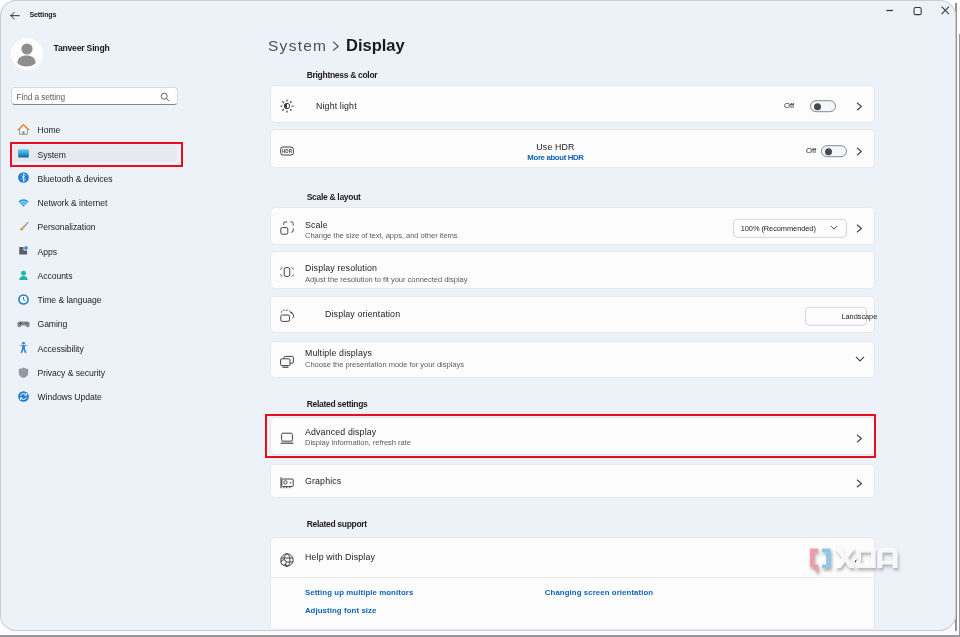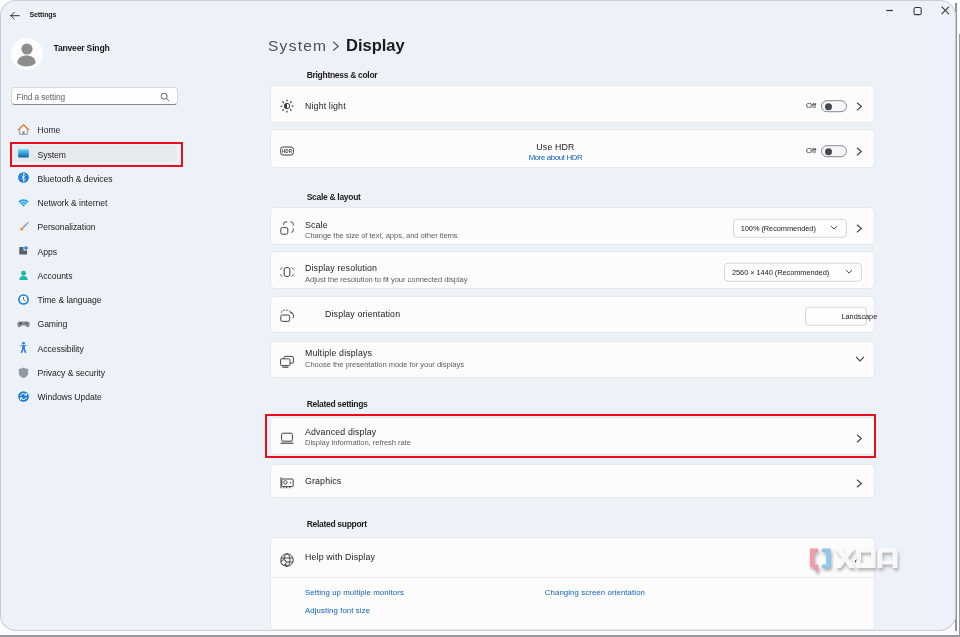--- a/index.html
+++ b/index.html
@@ -31,21 +31,21 @@
 #red2 { left:265.2px; top:414.3px; width:610.6px; height:44px; border-width:2.6px; z-index:5;}
 
 #crumb { left:268px; top:33.5px; height:24px; display:flex; align-items:center; }
 .sect { position:absolute; left:268.7px; font-size:8.5px; font-weight:700; color:#1c1c1c; letter-spacing:-0.3px; line-height:8.5px;padding-left:38px;}
 .card { position:absolute; left:269.5px; width:605px; background:#fcfcfd;
   border:1px solid #e6e8ec; border-radius:5px; display:flex; align-items:center; }
 .card .ic { width:16px; height:16px; margin-left:8.3px; transform:translateY(2px); flex:none;}
 .card .tx { margin-left:10.2px; flex:1; padding-top:5.5px;}
 .t1 { font-size:8.8px; color:#1b1b1b; letter-spacing:0.15px; line-height:11.5px;}
 .t2 { font-size:7.6px; color:#5c6066; letter-spacing:-0.05px; line-height:10.5px;}
-.tlink { font-size:7.8px; color:#0f62b8; font-weight:400; letter-spacing:0.1px; line-height:10.5px;}
+.tlink { font-size:7.8px; color:#0f62b8; font-weight:700; letter-spacing:0.1px; line-height:10.5px;}
 .off { font-size:7.8px; color:#1b1b1b; margin-right:5px; transform:translateY(2.2px);}
 .tog { transform:translateY(2.2px); width:25.5px; height:12.5px; border:1px solid #858b92; border-radius:7px;
   background:#f5f6f7; position:relative; flex:none;}
 .tog i { position:absolute; left:2.5px; top:2.25px; width:7px; height:7px; border-radius:50%; background:#454a50;}
 .chev { margin-left:9px; margin-right:11.3px; transform:translateY(2.2px); flex:none; }
 .dd { transform:translateY(1.8px); height:19px; background:#fdfdfe; border:1px solid #d2d5d9; border-radius:4px;
   display:flex; align-items:center; justify-content:flex-start; padding-left:7px; font-size:7.4px; color:#1b1b1b;
   letter-spacing:-0.05px; flex:none;}
 .dd .dchev { margin-left:auto; margin-right:8px; }
 
@@ -187,21 +187,21 @@
 
   <div class="abs" id="crumb">
     <span style="font-size:15.5px; color:#4b5058; letter-spacing:1.27px;">System</span>
     <svg width="17" height="12" viewBox="0 0 17 12">
         <path d="M6.2 1.8 L11.2 6.2 L6.2 10.6" fill="none" stroke="#5a5f66" stroke-width="1.3"></path>
       </svg>
     <span style="font-size:16.2px; font-weight:700; color:#191b1e; margin-left:2px; display:inline-block; transform:scaleX(1.02); transform-origin:0 50%;">Display</span>
   </div>
   <div class="sect" style="top:70.8px">Brightness &amp; color</div>
 
-  <div class="card" style="top:84.5px; height:38.6px;">
+  <div class="card" style="top:84.5px; height:38.6px;gap:11px;">
     <svg class="ic" viewBox="0 0 16 16">
         <g stroke="#3f4348" stroke-width="1" fill="none">
           <circle cx="8" cy="8" r="2.7"></circle>
           <path d="M8 2 v0.9 M8 13.1 v0.9 M2 8 h0.9 M13.1 8 h0.9 M3.8 3.8 l.7.7 M11.5 11.5 l.7.7 M11.5 4.5 l.7-.7 M3.8 12.2 l.7-.7" stroke-linecap="round" stroke-width="1.25"></path>
         </g>
         <path d="M8 5.3 a2.7 2.7 0 0 0 0 5.4 z" fill="#3f4348"></path>
       </svg>
     <div class="tx">
         <div class="t1">Night light</div>
       </div>
@@ -249,23 +249,20 @@
   </div>
   <div class="card" style="top:251.3px; height:38px;">
     <svg class="ic" viewBox="0 0 16 16" fill="none" stroke="#3f4348" stroke-width="1">
         <rect x="5.2" y="3.6" width="5.6" height="8.8" rx="1.6"></rect>
         <path d="M3.2 3.4 a7.4 6 0 0 0 -1.6 2.2 M3.2 12.6 a7.4 6 0 0 1 -1.6 -2.2 M12.8 3.4 a7.4 6 0 0 1 1.6 2.2 M12.8 12.6 a7.4 6 0 0 0 1.6 -2.2"></path>
       </svg>
     <div class="tx" style="transform:translateY(1.2px)">
         <div class="t1">Display resolution</div>
         <div class="t2">Adjust the resolution to fit your connected display</div>
       </div>
-    <div class="dd" style="width:138px; margin-right:11.5px;">2560 × 1440 (Recommended)<svg class="dchev" width="8" height="6" viewBox="0 0 8 6">
-          <path d="M1 1.3 L4 4.3 L7 1.3" fill="none" stroke="#45494e" stroke-width="1"></path>
-        </svg></div>
   </div>
   <div class="card" style="top:295.7px; height:37.3px;gap:20px;">
     <svg class="ic" viewBox="0 0 16 16" fill="none" stroke="#3f4348" stroke-width="1">
         <rect x="1.8" y="7" width="8.8" height="6.4" rx="1.6"></rect>
         <path d="M2.6 4.6 v-1.2 a1.2 1.2 0 0 1 1.2-1.2 h5.6 a1.2 1.2 0 0 1 1.2 1.2" stroke-dasharray="1.7 1.3"></path>
         <path d="M12.2 4.6 a3.6 3.6 0 0 1 1.6 5.6"></path>
         <path d="M10.9 4.2 h1.8 l0.2 1.8" stroke-linejoin="round"></path>
       </svg>
     <div class="tx" style="transform:translateY(-2.3px)">
         <div class="t1">Display orientation</div>

